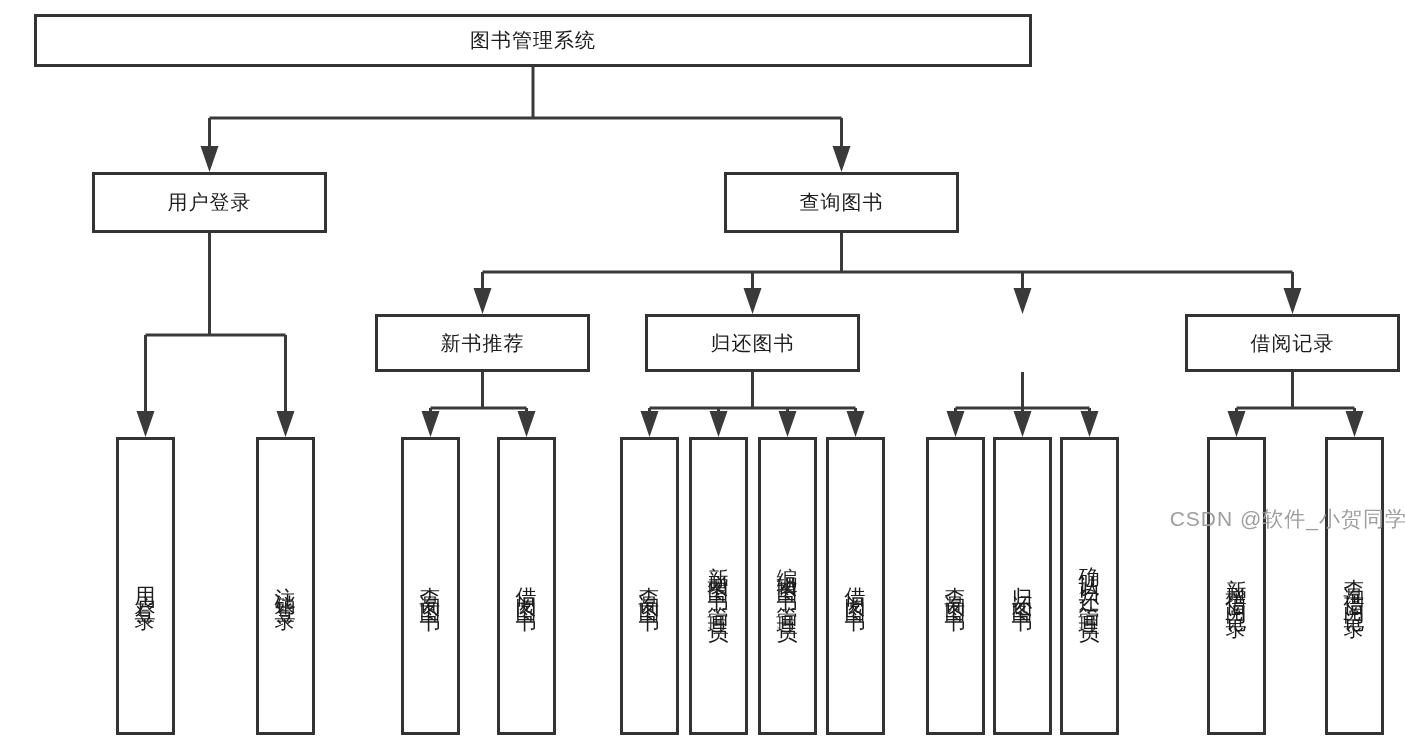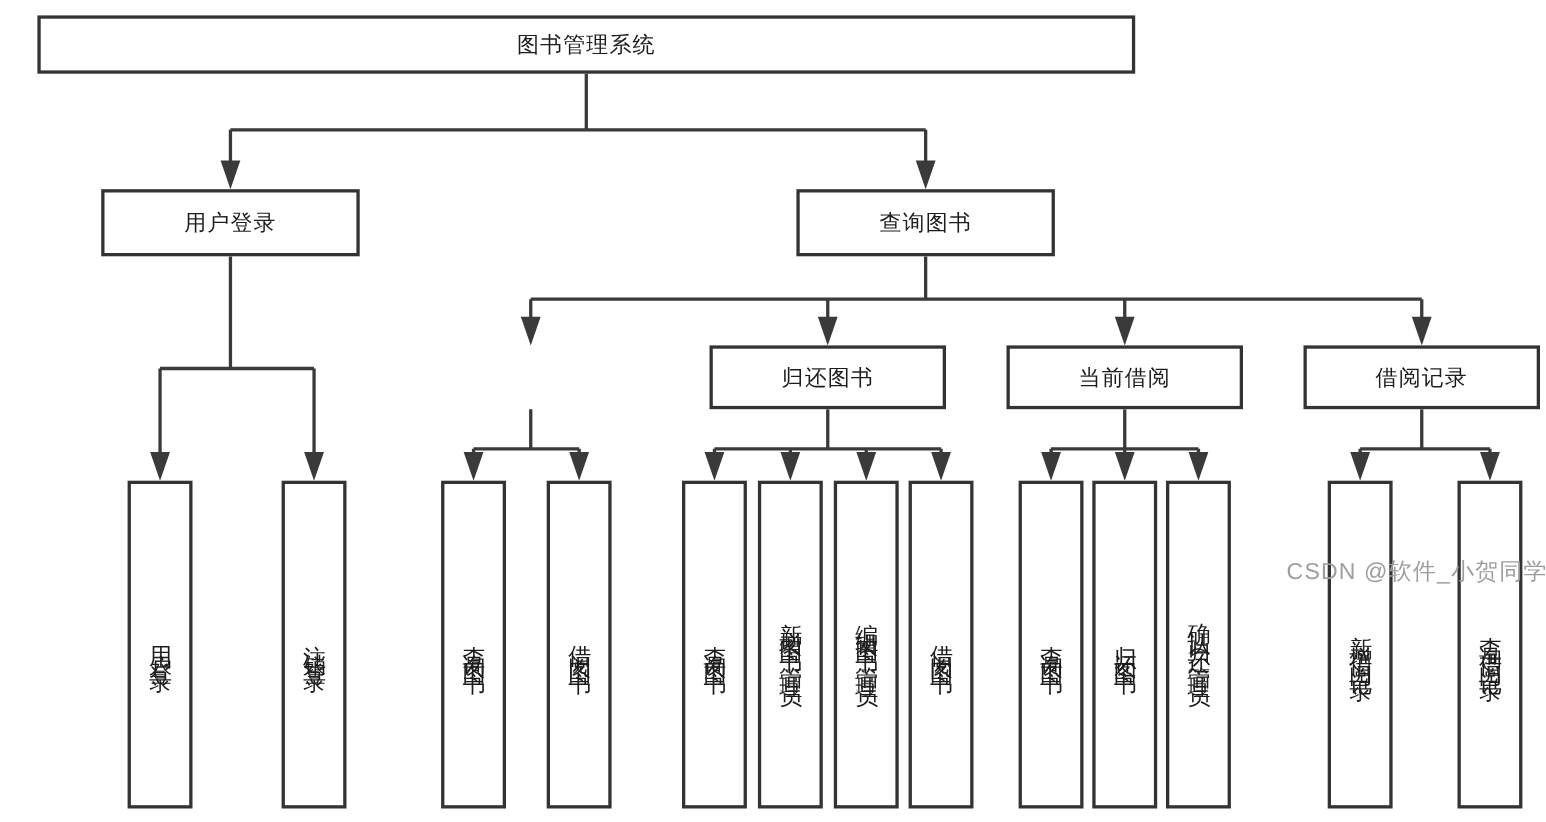--- a/index.html
+++ b/index.html
@@ -81,25 +81,25 @@
     <span class="label">图书管理系统</span>
   </div>
 
   <div class="node h" style="left:80px;top:172px;width:235px;height:61px">
     <span class="label">用户登录</span>
   </div>
   <div class="node h" style="left:712px;top:172px;width:235px;height:61px">
     <span class="label">查询图书</span>
   </div>
 
+  <div class="node h" style="left:363px;top:314px;width:215px;height:58px">
+    <span class="label">新书推荐</span>
+  </div>
   <div class="node h" style="left:633px;top:314px;width:215px;height:58px">
     <span class="label">归还图书</span>
-  </div>
-  <div class="node h" style="left:903px;top:314px;width:215px;height:58px">
-    <span class="label">当前借阅</span>
   </div>
   <div class="node h" style="left:1173px;top:314px;width:215px;height:58px">
     <span class="label">借阅记录</span>
   </div>
 
   <div class="node v" style="left:104px;top:437px;width:59px;height:298px">
     <span class="label">用户登录</span>
   </div>
   <div class="node v" style="left:244px;top:437px;width:59px;height:298px">
     <span class="label">注销登录</span>

